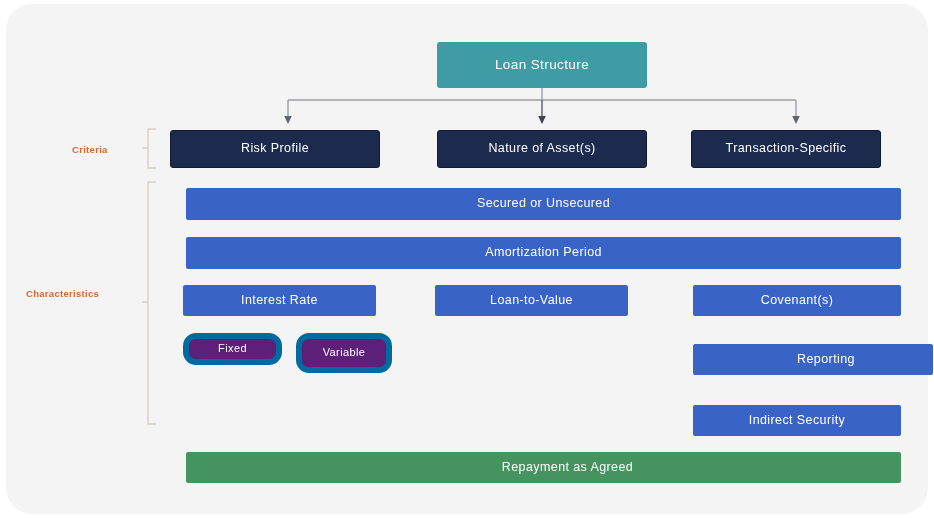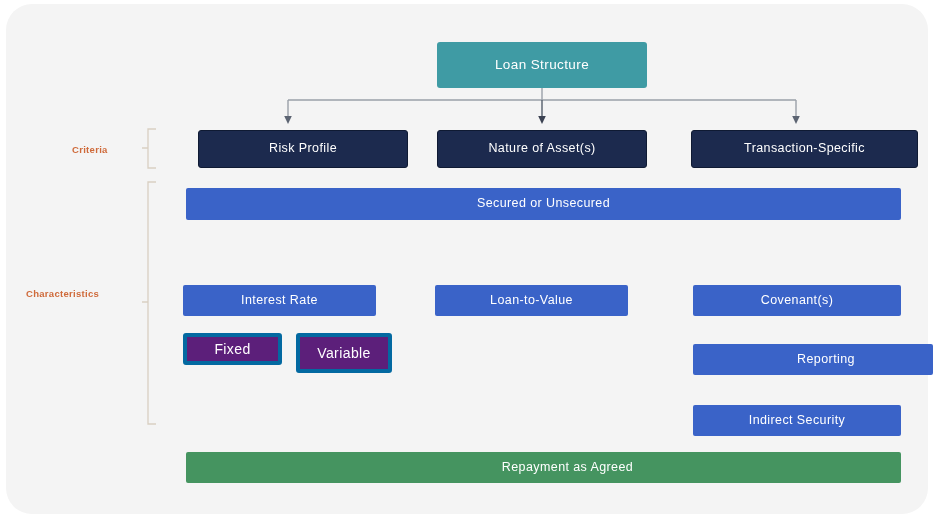--- a/index.html
+++ b/index.html
@@ -52,23 +52,23 @@
     border: 1px solid #0f1a33;
     border-radius: 3px;
   }
   .node-char {
     background: #3a63c8;
     font-size: 12.5px;
     border-radius: 2px;
   }
   .node-sub {
     background: #5c1f7a;
-    font-size: 14px;
-    border: 4px solid #0369a1;
-    border-radius: 3px;
+    font-size: 11px;
+    border: 6px solid #0369a1;
+    border-radius: 13px;
   }
   .node-footer {
     background: #459460;
     font-size: 12.5px;
     border-radius: 2px;
     padding-left: 48px;
   }
   .axis-label {
     position: absolute;
     color: #cf6a3a;
@@ -106,25 +106,26 @@
   <svg class="bracket-svg" viewBox="0 0 934 518">
     <path d="M 156 129 L 148 129 L 148 148 L 142 148 L 148 148 L 148 168 L 156 168" fill="none" stroke="#d9cfc2" stroke-width="1.3"></path>
     <path d="M 156 182 L 148 182 L 148 302 L 142 302 L 148 302 L 148 424 L 156 424" fill="none" stroke="#d9cfc2" stroke-width="1.3"></path>
   </svg>
 
   <div class="axis-label" style="left:72px; top:144px;">Criteria</div>
   <div class="axis-label" style="left:26px; top:288px;text-align:right;">Characteristics</div>
 
   <div class="node node-root" style="left:437px; top:42px; width:210px; height:46px;">Loan Structure</div>
 
-  <div class="node node-criteria" style="left:198px; top:130px; width:210px; height:38px;">Risk Profile</div>
+  <div class="node node-criteria" style="left:170px; top:130px; width:210px; height:38px;">Risk Profile</div>
   <div class="node node-criteria" style="left:437px; top:130px; width:210px; height:38px;">Nature of Asset(s)</div>
-  <div class="node node-criteria" style="left:691px; top:130px; width:227px; height:38px;">Transaction-Specific</div>
+  <div class="node node-criteria" style="left:691px; top:130px; width:190px; height:38px;">Transaction-Specific</div>
 
   <div class="node node-char" style="left:186px; top:188px; width:715px; height:32px;text-align:right;">Secured or Unsecured</div>
+  <div class="node node-char" style="left:186px; top:237px; width:715px; height:32px;">Amortization Period</div>
 
   <div class="node node-char" style="left:183px; top:285px; width:193px; height:31px;">Interest Rate</div>
   <div class="node node-char" style="left:435px; top:285px; width:193px; height:31px;">Loan-to-Value</div>
   <div class="node node-char" style="left:693px; top:285px; width:208px; height:31px;">Covenant(s)</div>
 
   <div class="node node-sub" style="left:183px; top:333px; width:99px; height:32px;">Fixed</div>
   <div class="node node-sub" style="left:296px; top:333px; width:96px; height:40px;">Variable</div>
 
   <div class="node node-char" style="left:693px; top:344px; width:240px; height:31px;padding-left:26px;">Reporting</div>
   <div class="node node-char" style="left:693px; top:381px; width:208px; height:31px;margin-top:24px;">Indirect Security</div>

